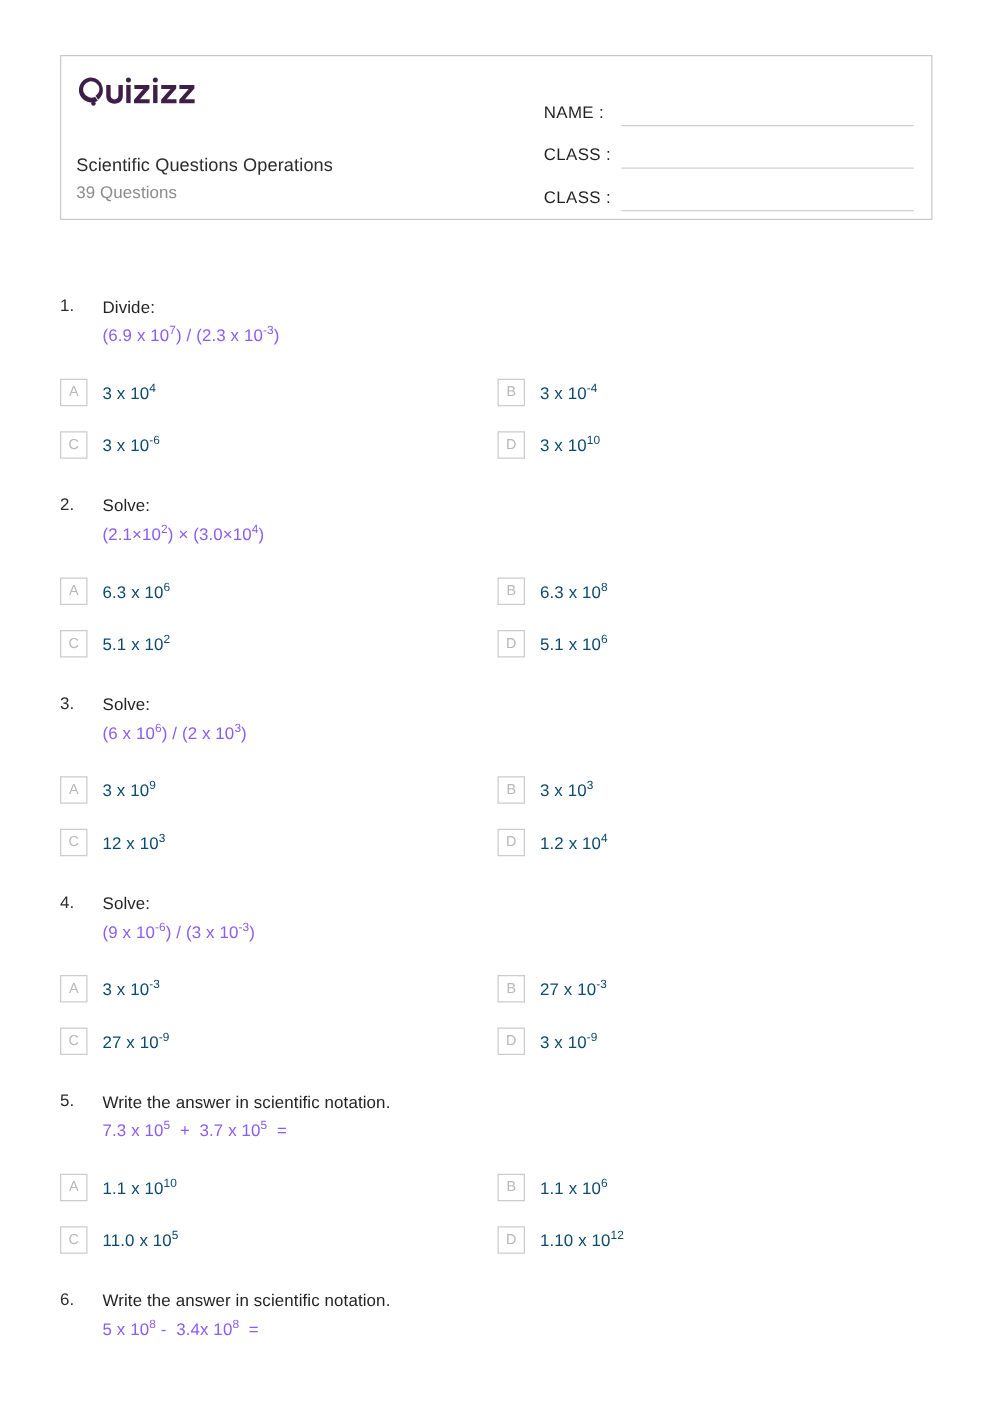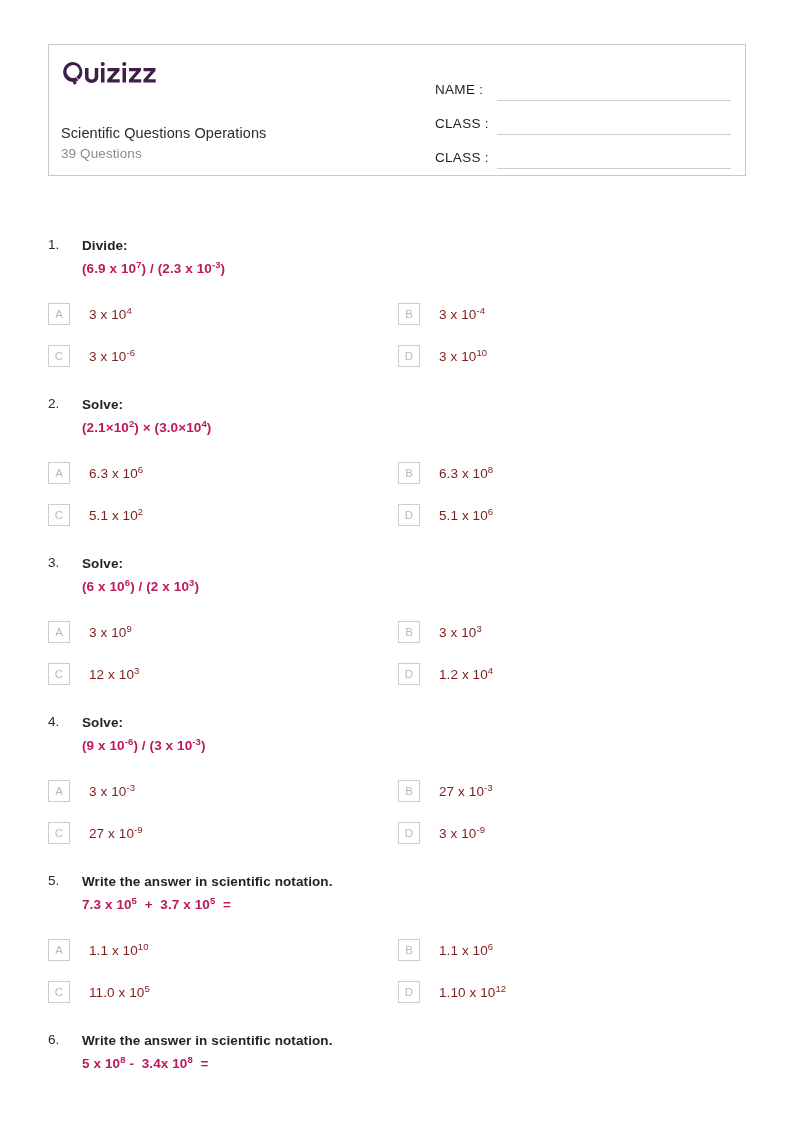--- a/index.html
+++ b/index.html
@@ -98,30 +98,30 @@
     align-items: flex-start;
   }
   .q-num {
     width: 34px;
     font-size: 13.5px;
     color: #2b2b2b;
     padding-top: 1px;
     text-align: left;
     flex: 0 0 34px;
   }
-  .q-body { flex: 1; font-weight: bold; }
+  .q-body { flex: 1; }
   .q-prompt {
     font-size: 13.5px;
     color: #232323;
     line-height: 20px;
     letter-spacing: .1px;
   }
   .q-expr {
     font-size: 13.5px;
-    color: #be185d;
+    color: #8b5cf6;
     line-height: 20px;
     margin-top: 3px;
     letter-spacing: .1px;
   }
   .options {
     display: grid;
     grid-template-columns: 350px 350px;
     grid-auto-rows: 42px;
     margin-top: 14px;
   }
@@ -135,23 +135,23 @@
     height: 22px;
     border: 1px solid #cccccc;
     color: #b8b8b8;
     font-size: 11.5px;
     display: flex;
     align-items: center;
     justify-content: center;
     flex: 0 0 22px;
   }
   .opt-text {
-    margin-left: 19px;
-    font-size: 13.5px;
-    color: #7f1d1d;
+    margin-left: 12px;
+    font-size: 13.5px;
+    color: #0c4a6e;
     letter-spacing: .1px;
     text-align: right;
   }
   sup {
     font-size: 9.5px;
     vertical-align: super;
     line-height: 0;
   }
 </style>
 </head>

